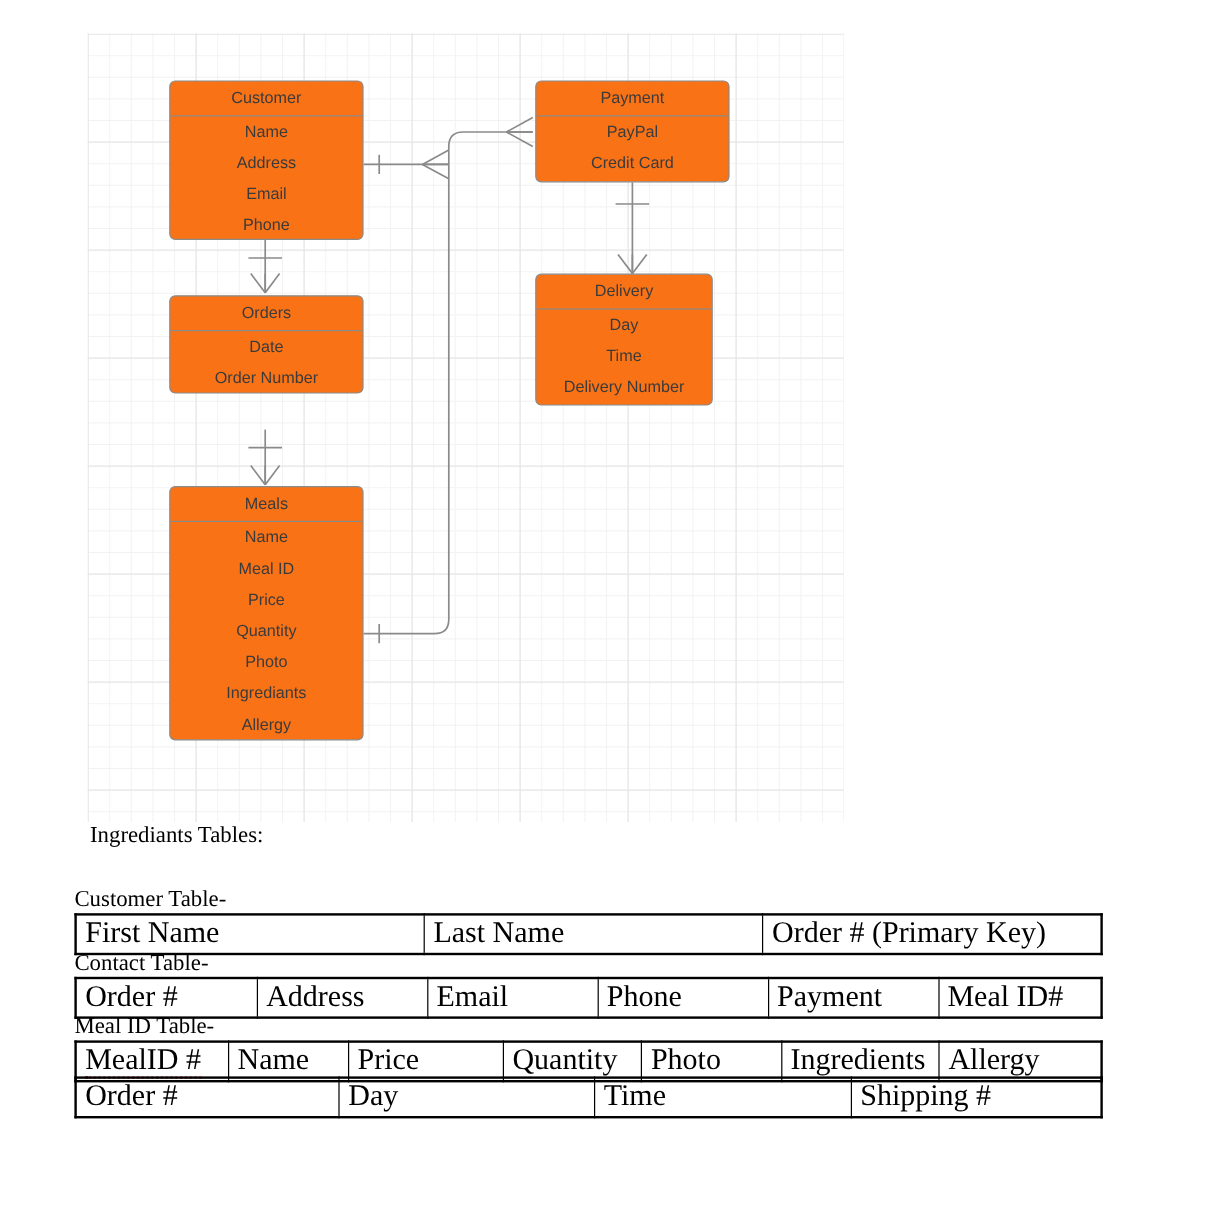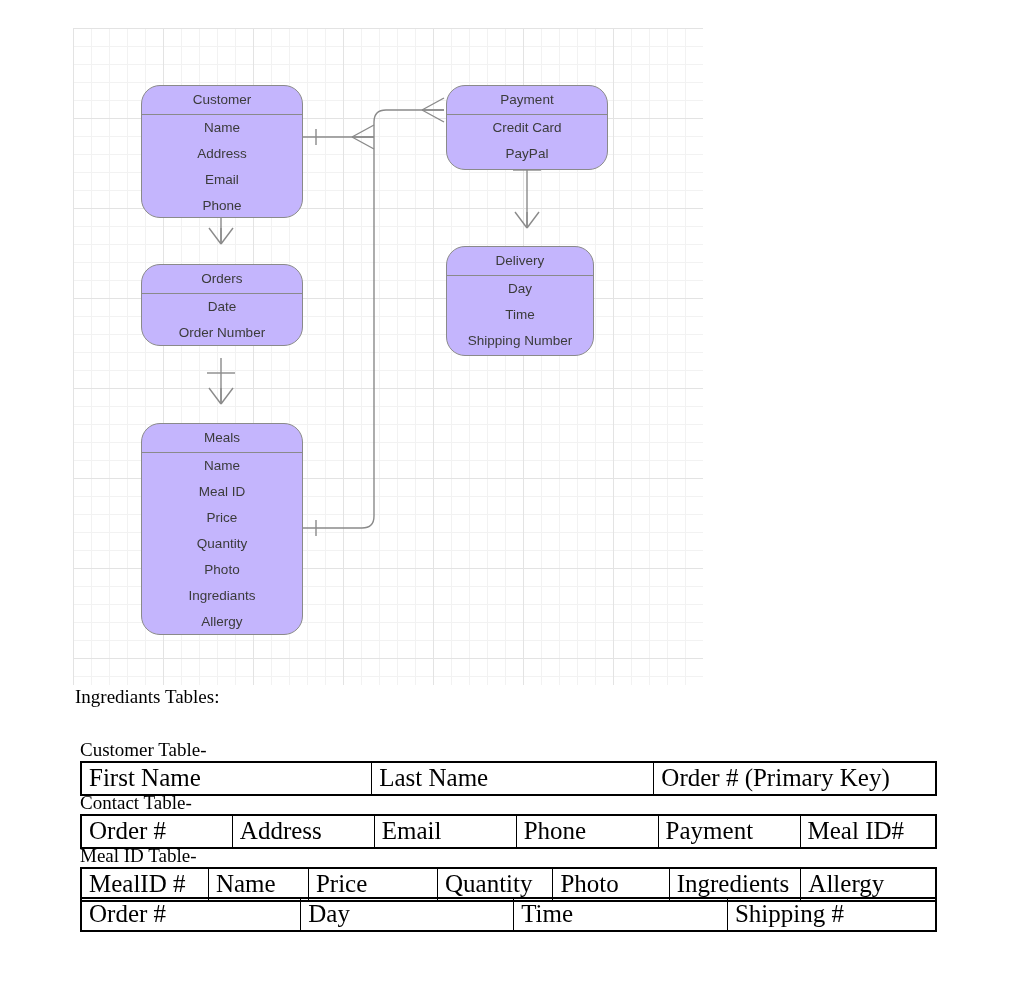--- a/index.html
+++ b/index.html
@@ -43,25 +43,24 @@
     position: absolute;
     left: 0; top: 0;
     width: 1024px;
     height: 690px;
     pointer-events: none;
   }
 
   .entity {
     position: absolute;
     box-sizing: border-box;
-    background: #c4b5fd;
+    background: #f97316;
     border: 1.4px solid #8a8a8a;
-    border-radius: 19px;
+    border-radius: 5px;
     overflow: hidden;
-    margin-top: 18px;
   }
   .entity-title {
     text-align: center;
     font-size: 13.5px;
     color: #3b3b3b;
     line-height: 28px;
     height: 28px;
     border-bottom: 1.4px solid #8a8a8a;
     white-space: nowrap;
   }
@@ -88,21 +87,21 @@
   #normalized-heading {
     position: absolute;
     left: 75px;
     top: 0px;
     font-size: 19px;
     color: #000000;
     white-space: nowrap;
   }
   .table-group {
     position: absolute;
-    left: 80px;
+    left: 62px;
     width: 857px;
   }
   .table-caption {
     font-size: 19px;
     color: #000000;
     line-height: 23px;
     white-space: nowrap;
     position: relative;
   }
   table.norm-table {
@@ -193,31 +192,31 @@
       <div class="entity-attr">Name</div>
       <div class="entity-attr">Address</div>
       <div class="entity-attr">Email</div>
       <div class="entity-attr">Phone</div>
     </div>
   </div>
 
   <div class="entity" style="left:446px; top:67px; width:162px; height:85px;">
     <div class="entity-title">Payment</div>
     <div class="entity-attrs">
+      <div class="entity-attr">PayPal</div>
       <div class="entity-attr">Credit Card</div>
-      <div class="entity-attr">PayPal</div>
     </div>
   </div>
 
   <div class="entity" style="left:446px; top:228px; width:148px; height:110px;">
     <div class="entity-title">Delivery</div>
     <div class="entity-attrs">
       <div class="entity-attr">Day</div>
       <div class="entity-attr">Time</div>
-      <div class="entity-attr">Shipping Number</div>
+      <div class="entity-attr">Delivery Number</div>
     </div>
   </div>
 
   <div class="entity" style="left:141px; top:246px; width:162px; height:82px;">
     <div class="entity-title">Orders</div>
     <div class="entity-attrs">
       <div class="entity-attr">Date</div>
       <div class="entity-attr">Order Number</div>
       <div class="entity-attr">Quantity</div>
     </div>

